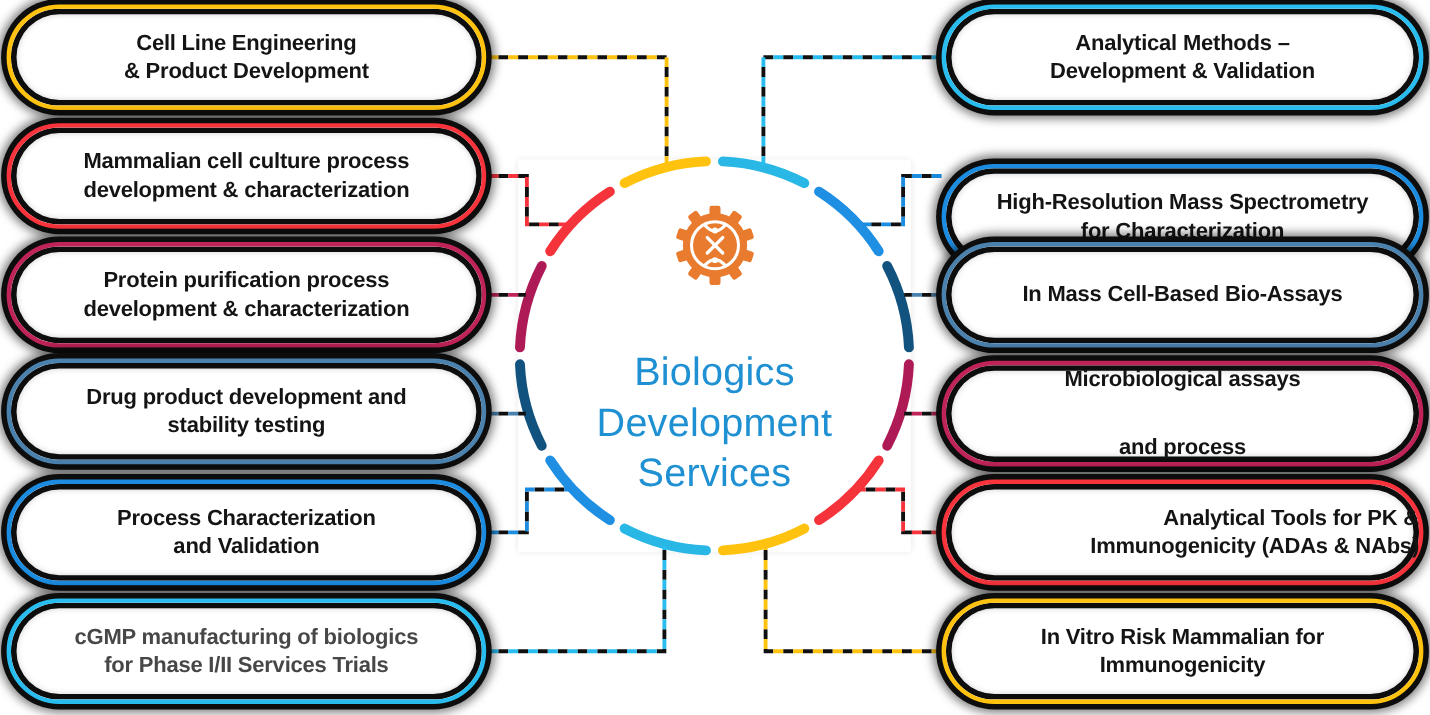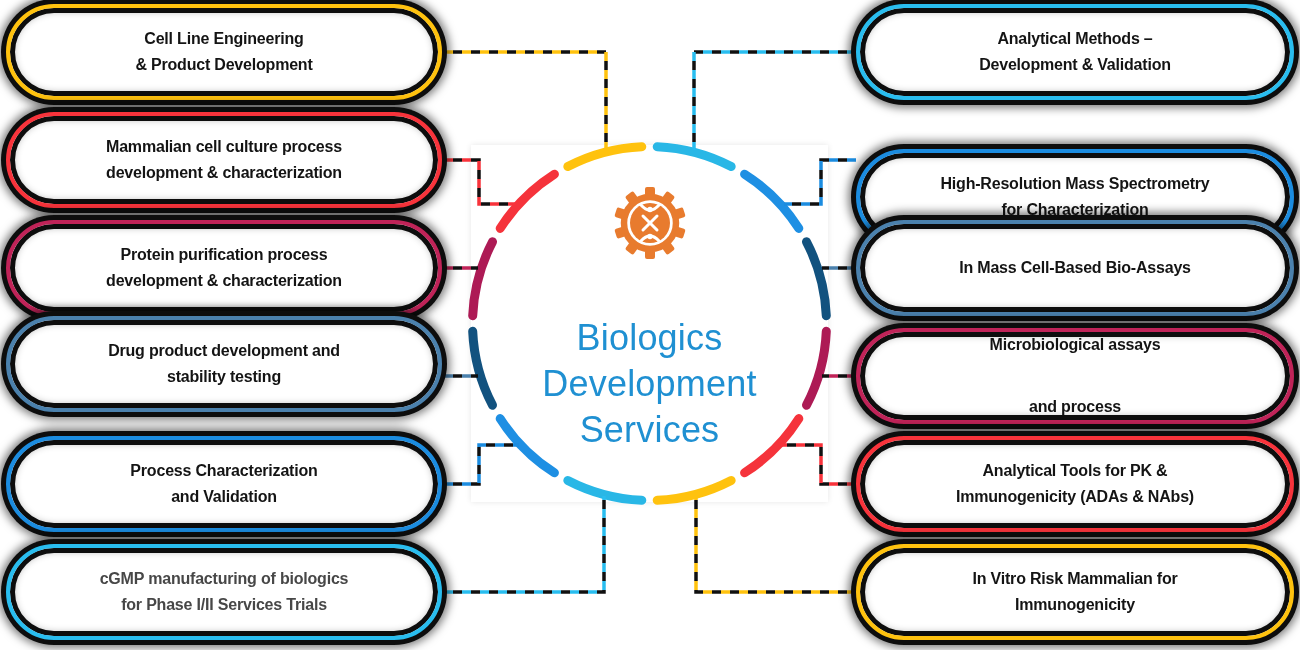--- a/index.html
+++ b/index.html
@@ -16,21 +16,21 @@
       0 0 0 5px #0d0d0d,
       0 0 9px 8px rgba(0,0,0,0.50),
       inset 0 0 0 5px #0d0d0d,
       inset 0 0 8px 2px rgba(0,0,0,0.45);
     z-index:3;
   }
   .pill.left{left:6px;}
   .pill.right{left:856px;width:438px;}
   .pill span{
     display:block;text-align:center;white-space:nowrap;
-    font-size:16px;line-height:26px;font-weight:700;color:#141414;
+    font-size:20px;line-height:26px;font-weight:700;color:#141414;
     letter-spacing:-0.2px;
   }
   .pill span.muted{color:#474747;}
   .pill span:empty{display:none;}
   
   #center-square{
     position:absolute;left:471px;top:145px;width:357px;height:357px;
     background:#ffffff;z-index:1;
     box-shadow:0 0 6px rgba(0,0,0,0.10);
     display:flex;flex-direction:column;align-items:center;gap:40px;
@@ -127,21 +127,21 @@
     <span>&amp; Product Development</span>
   </div>
   <div class="pill left" style="top: 112px; border-color: rgb(248, 51, 59);">
     <span>Mammalian cell culture process</span>
     <span>development &amp; characterization</span>
   </div>
   <div class="pill left" style="top: 220px; border-color: rgb(192, 35, 88);">
     <span>Protein purification process</span>
     <span>development &amp; characterization</span>
   </div>
-  <div class="pill left" style="top: 316px; border-color: rgb(75, 129, 173); justify-content: center;">
+  <div class="pill left" style="top: 326px; border-color: rgb(75, 129, 173); justify-content: center;">
     <span>Drug product development and</span>
     <span>stability testing</span>
   </div>
   <div class="pill left" style="top: 436px; border-color: rgb(27, 140, 224);">
     <span>Process Characterization</span>
     <span>and Validation</span>
   </div>
   <div class="pill left" style="top: 544px; border-color: rgb(41, 189, 239);">
     <span class="muted">cGMP manufacturing of biologics</span>
     <span class="muted">for Phase I/II Services Trials</span>
@@ -156,21 +156,21 @@
     <span>for Characterization</span>
   </div>
   <div class="pill right" style="top: 220px; border-color: rgb(75, 129, 173);">
     <span>In Mass Cell-Based Bio-Assays</span>
 
   </div>
   <div class="pill right" style="top: 328px; border-color: rgb(192, 35, 88); justify-content: space-between;">
     <span>Microbiological assays</span>
     <span>and process</span>
   </div>
-  <div class="pill right" style="top: 436px; border-color: rgb(248, 51, 59);">
+  <div class="pill right" style="top: 436px; border-color: rgb(248, 51, 59); align-items: flex-end;">
     <span>Analytical Tools for PK &amp;</span>
     <span>Immunogenicity (ADAs &amp; NAbs)</span>
   </div>
   <div class="pill right" style="top: 544px; border-color: rgb(255, 194, 14);">
     <span>In Vitro Risk Mammalian for</span>
     <span>Immunogenicity</span>
   </div>
 
 </div>
 

